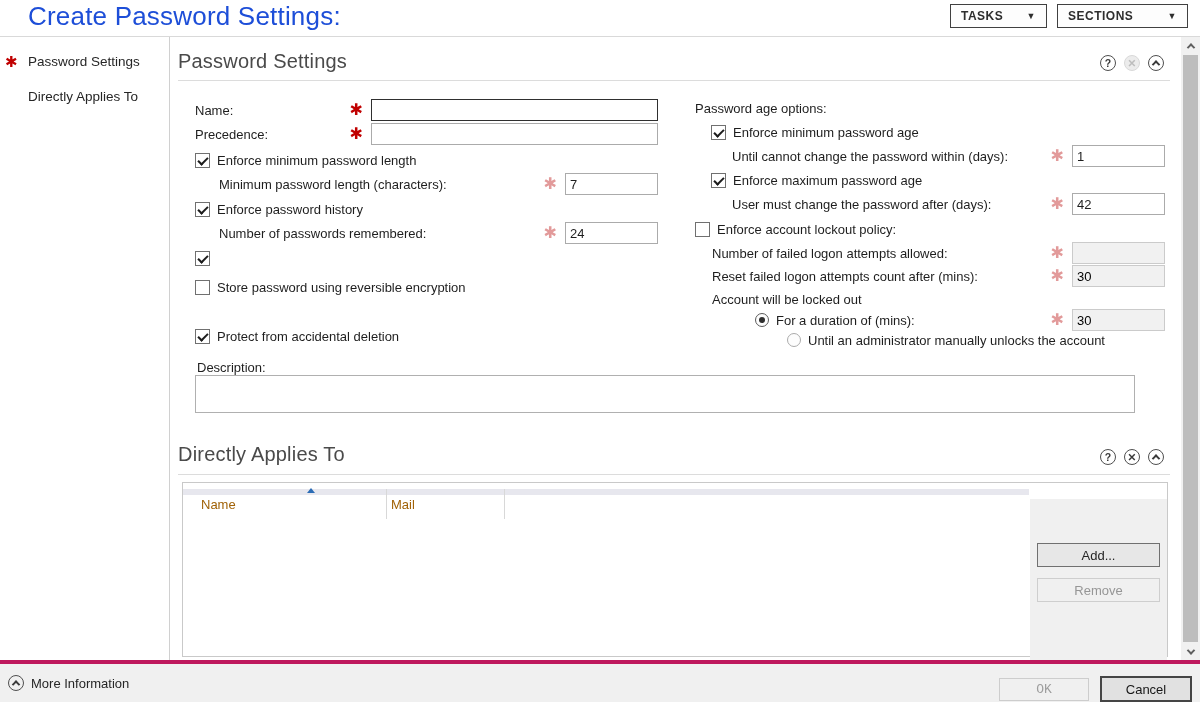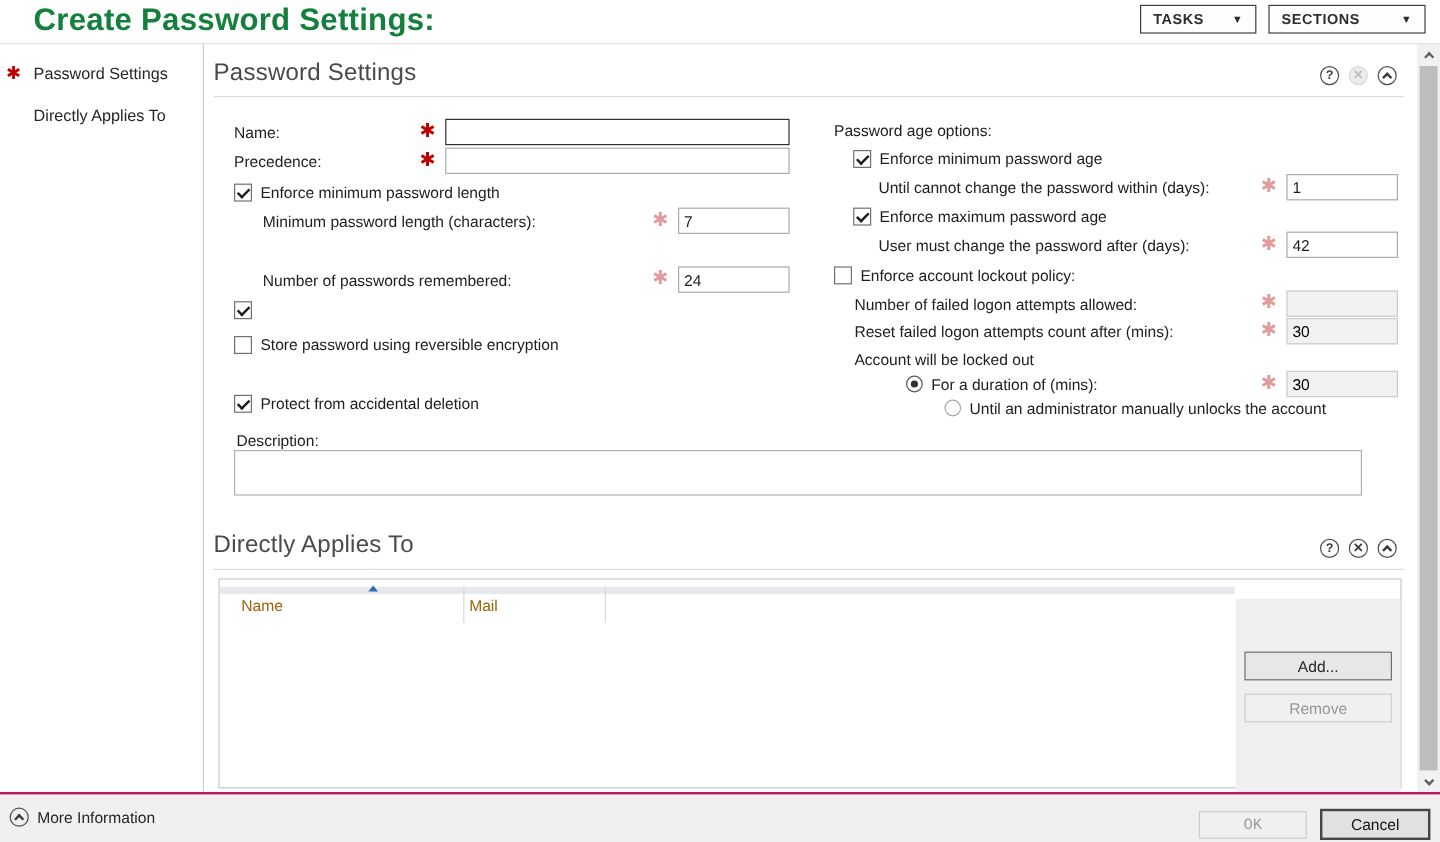--- a/index.html
+++ b/index.html
@@ -2,21 +2,21 @@
 <html><head>
 <meta charset="utf-8">
 <style>
   * { box-sizing: border-box; margin: 0; padding: 0; }
   html,body { width:1200px; height:702px; }
   body { font-family: "Liberation Sans", sans-serif; background:#ffffff; color:#1e1e1e; }
   .app { position:relative; width:1200px; height:702px; overflow:hidden; background:#fff; }
 
   
   .app-header { position:absolute; left:0; top:0; width:1200px; height:37px; border-bottom:1px solid #d9d9d9; background:#fff; }
-  .app-title { position:absolute; left:28px; top:1px; font-size:26px; font-weight:700; color:#15803d; letter-spacing:.2px; }
+  .app-title { position:absolute; left:28px; top:1px; font-size:26px; font-weight:400; color:#1d4ed8; letter-spacing:.2px; }
   .hdr-buttons { position:absolute; right:12px; top:4px; display:flex; gap:10px; }
   .hdr-btn { display:flex; align-items:center; justify-content:space-between; height:24px; padding:0 10px;
              background:#fdfdfd; border:1px solid #404040; font-family:inherit; font-size:12px; font-weight:700;
              color:#2e2e2e; letter-spacing:.5px; cursor:pointer; }
   .hdr-btn .dd { font-size:9px; margin-left:14px; color:#2e2e2e; }
   .hdr-btn.tasks { width:97px; } .hdr-btn.sections { width:131px; }
 
   
   .sidebar { position:absolute; left:0; top:37px; width:170px; height:623px; border-right:1px solid #d0d0d0; background:#fff; }
   .side-item { position:relative; padding-left:28px; margin-top:16px; font-size:13.5px; color:#262626; cursor:pointer; line-height:18px; }
@@ -67,21 +67,21 @@
 
   
   .vscroll { position:absolute; left:1181px; top:37px; width:19px; height:623px; background:#f1f1f1; }
   .vs-btn { position:absolute; left:0; width:19px; height:17px; display:flex; align-items:center; justify-content:center; cursor:pointer; }
   .vs-btn .chev { border-color:#5f5f5f; width:6px; height:6px; border-width:2px; }
   .vs-up { top:0; } .vs-down { bottom:0; }
   .vs-down .chev { transform:rotate(135deg) translate(-1px,1px); }
   .vs-thumb { position:absolute; left:2px; right:2px; top:18px; bottom:18px; background:#bdbdbd; cursor:pointer; }
 
   
-  .footer { position:absolute; left:0; top:660px; width:1200px; height:42px; background:#f0f0f0; border-top:2px solid #be185d; }
+  .footer { position:absolute; left:0; top:660px; width:1200px; height:42px; background:#f0f0f0; border-top:4px solid #be185d; }
   .more-info { position:absolute; left:8px; top:11px; display:flex; align-items:center; gap:7px; cursor:pointer; }
   .more-info .cicn { background:transparent; }
   .more-info-label { font-size:13px; color:#262626; }
   .ftr-buttons { position:absolute; right:8px; top:12px; display:flex; gap:11px; align-items:center; }
   .btn-ok { width:90px; height:23px; background:#f0f0f0; border:1px solid #cdcdcd; color:#9d9d9d; font-family:Liberation Mono, monospace; font-size:13px; cursor:default; }
   .btn-cancel { width:92px; height:26px; background:#e1e1e1; border:2px solid #454545; color:#161616; font-family:inherit; font-size:13px; cursor:pointer; }
 </style>
 </head>
 <body>
 
@@ -143,20 +143,24 @@
       <span>Enforce minimum password length</span>
     </div>
     <div class="row" style="left:49px; top:135px; width:439px;">
       <span>Minimum password length (characters):</span>
       <span class="grp">
         <span class="ast soft">✱</span>
         <input class="txt small" value="7" style="">
       </span>
     </div>
 
+    <div class="row ck" style="left:25px; top:163px; width:463px;">
+      <span class="cb checked"></span>
+      <span>Enforce password history</span>
+    </div>
     <div class="row" style="left:49px; top:184px; width:439px;">
       <span>Number of passwords remembered:</span>
       <span class="grp">
         <span class="ast soft">✱</span>
         <input class="txt small" value="24" style="">
       </span>
     </div>
 
     <div class="row ck" style="left:25px; top:212px; width:463px;">
       <span class="cb checked"></span>

